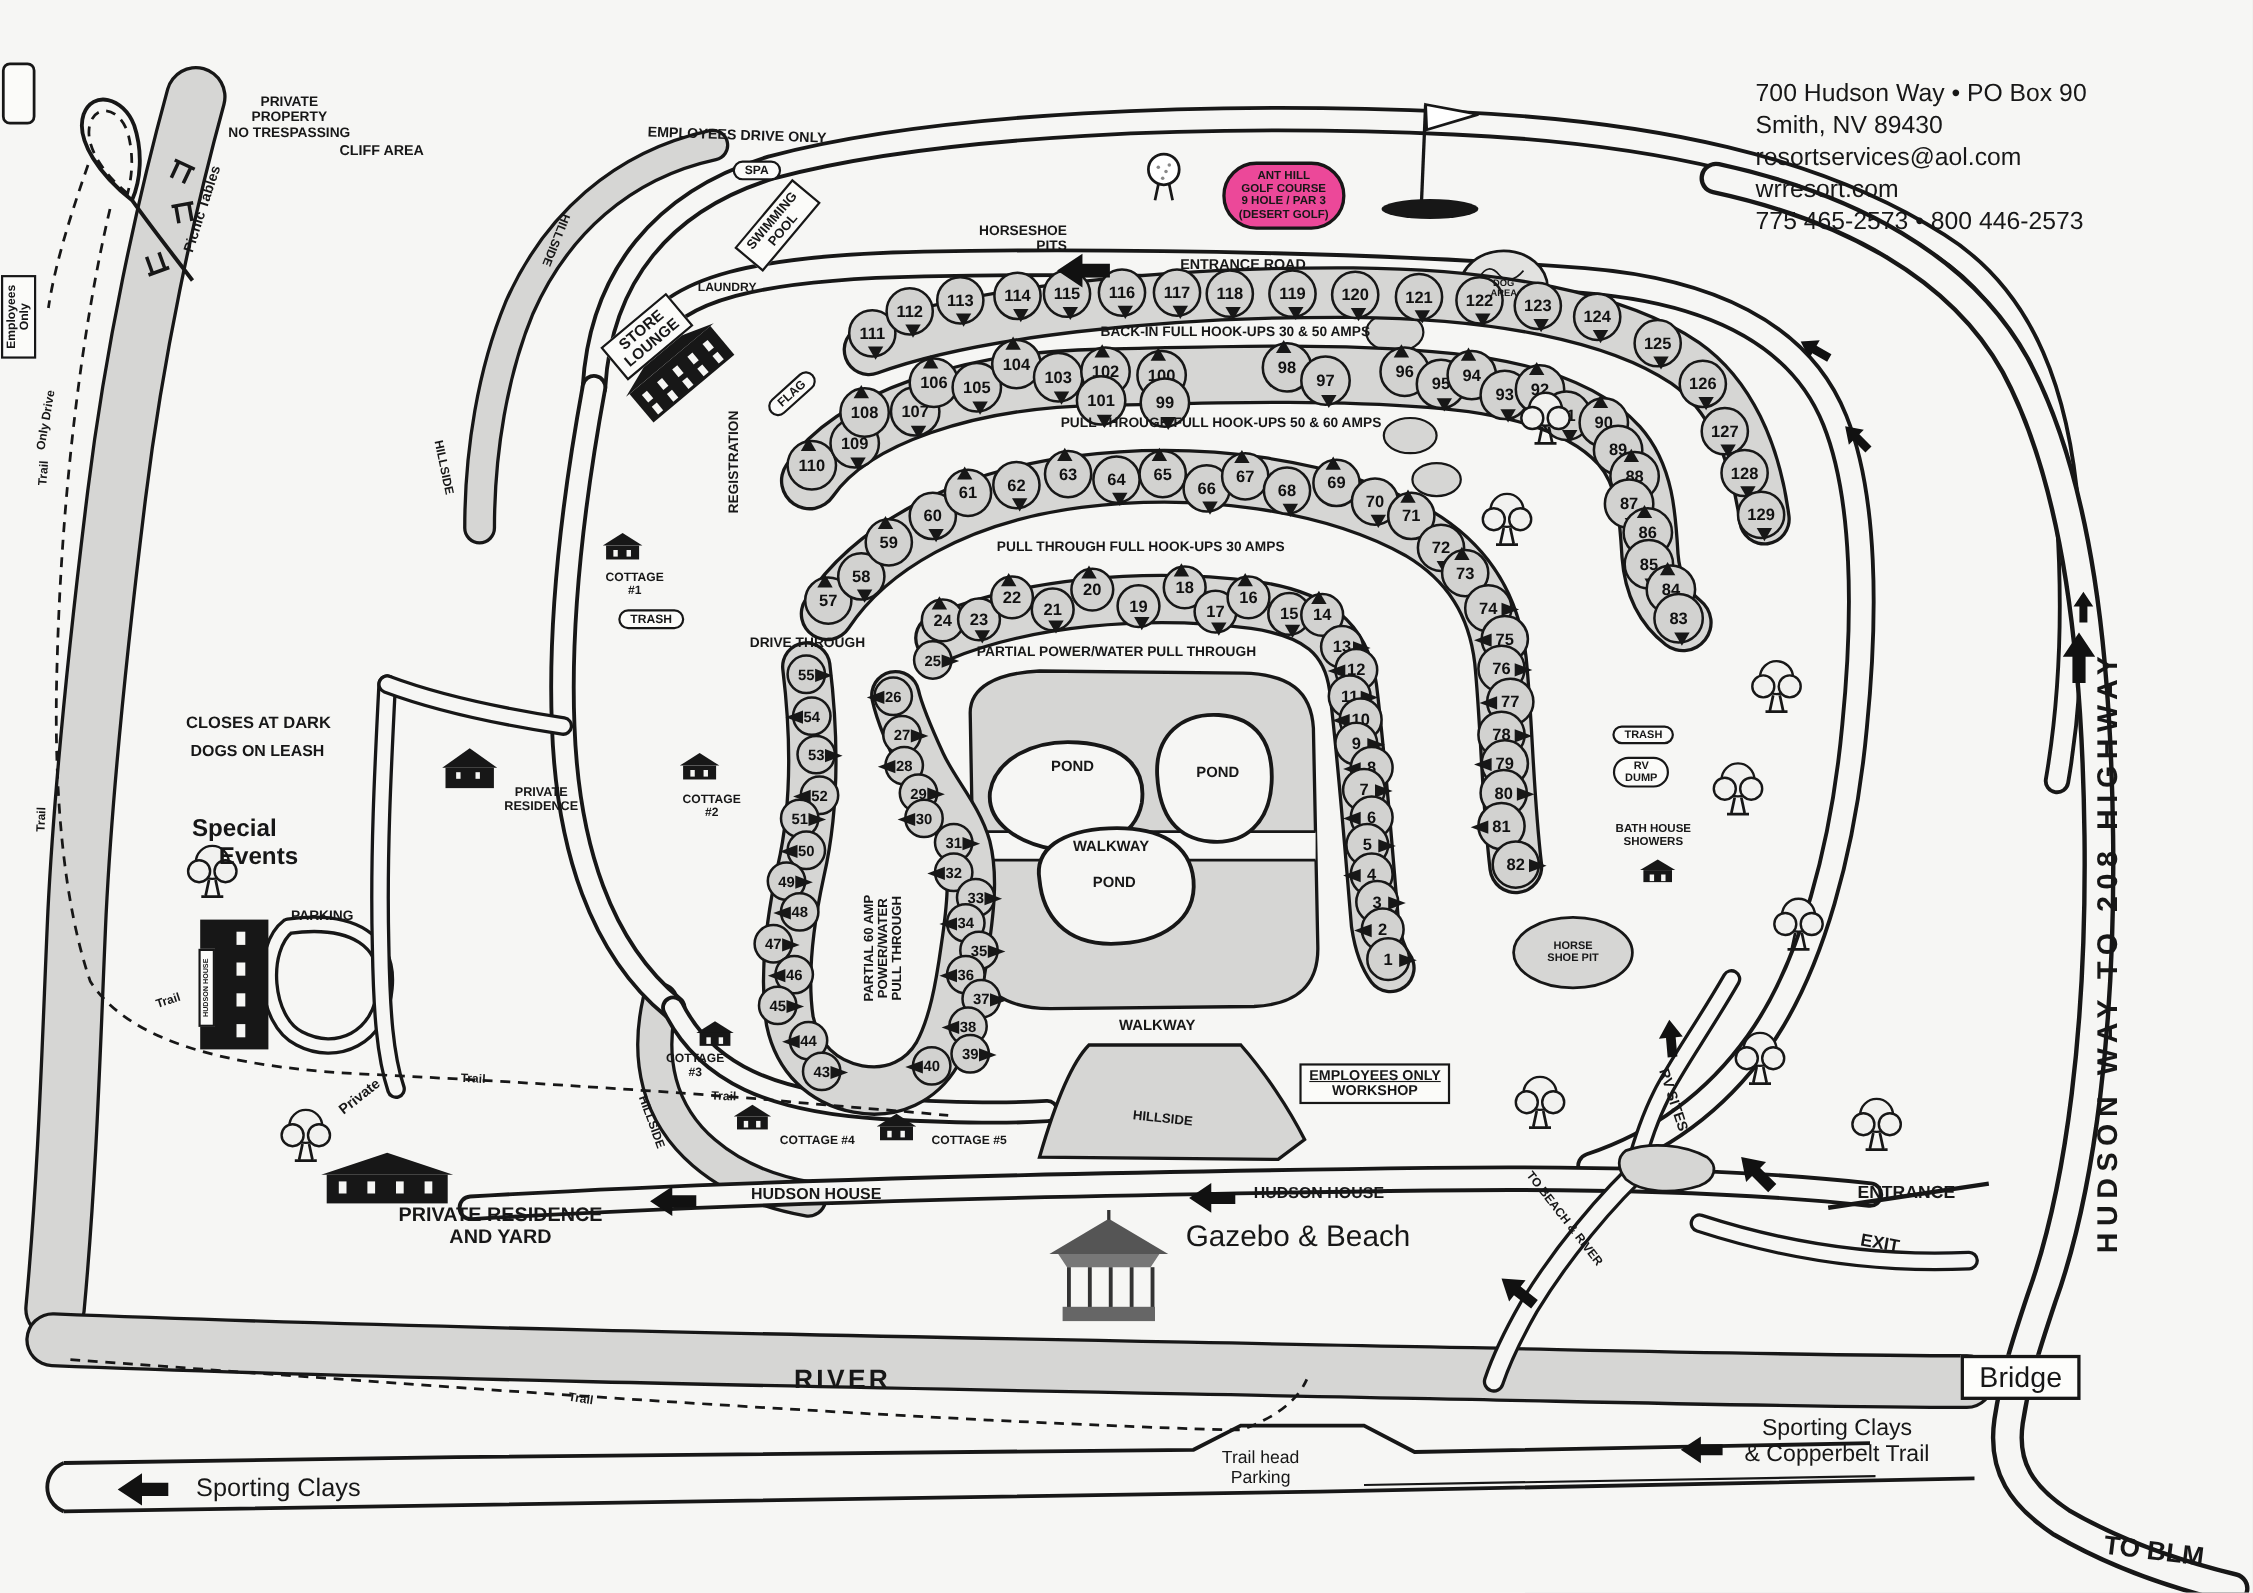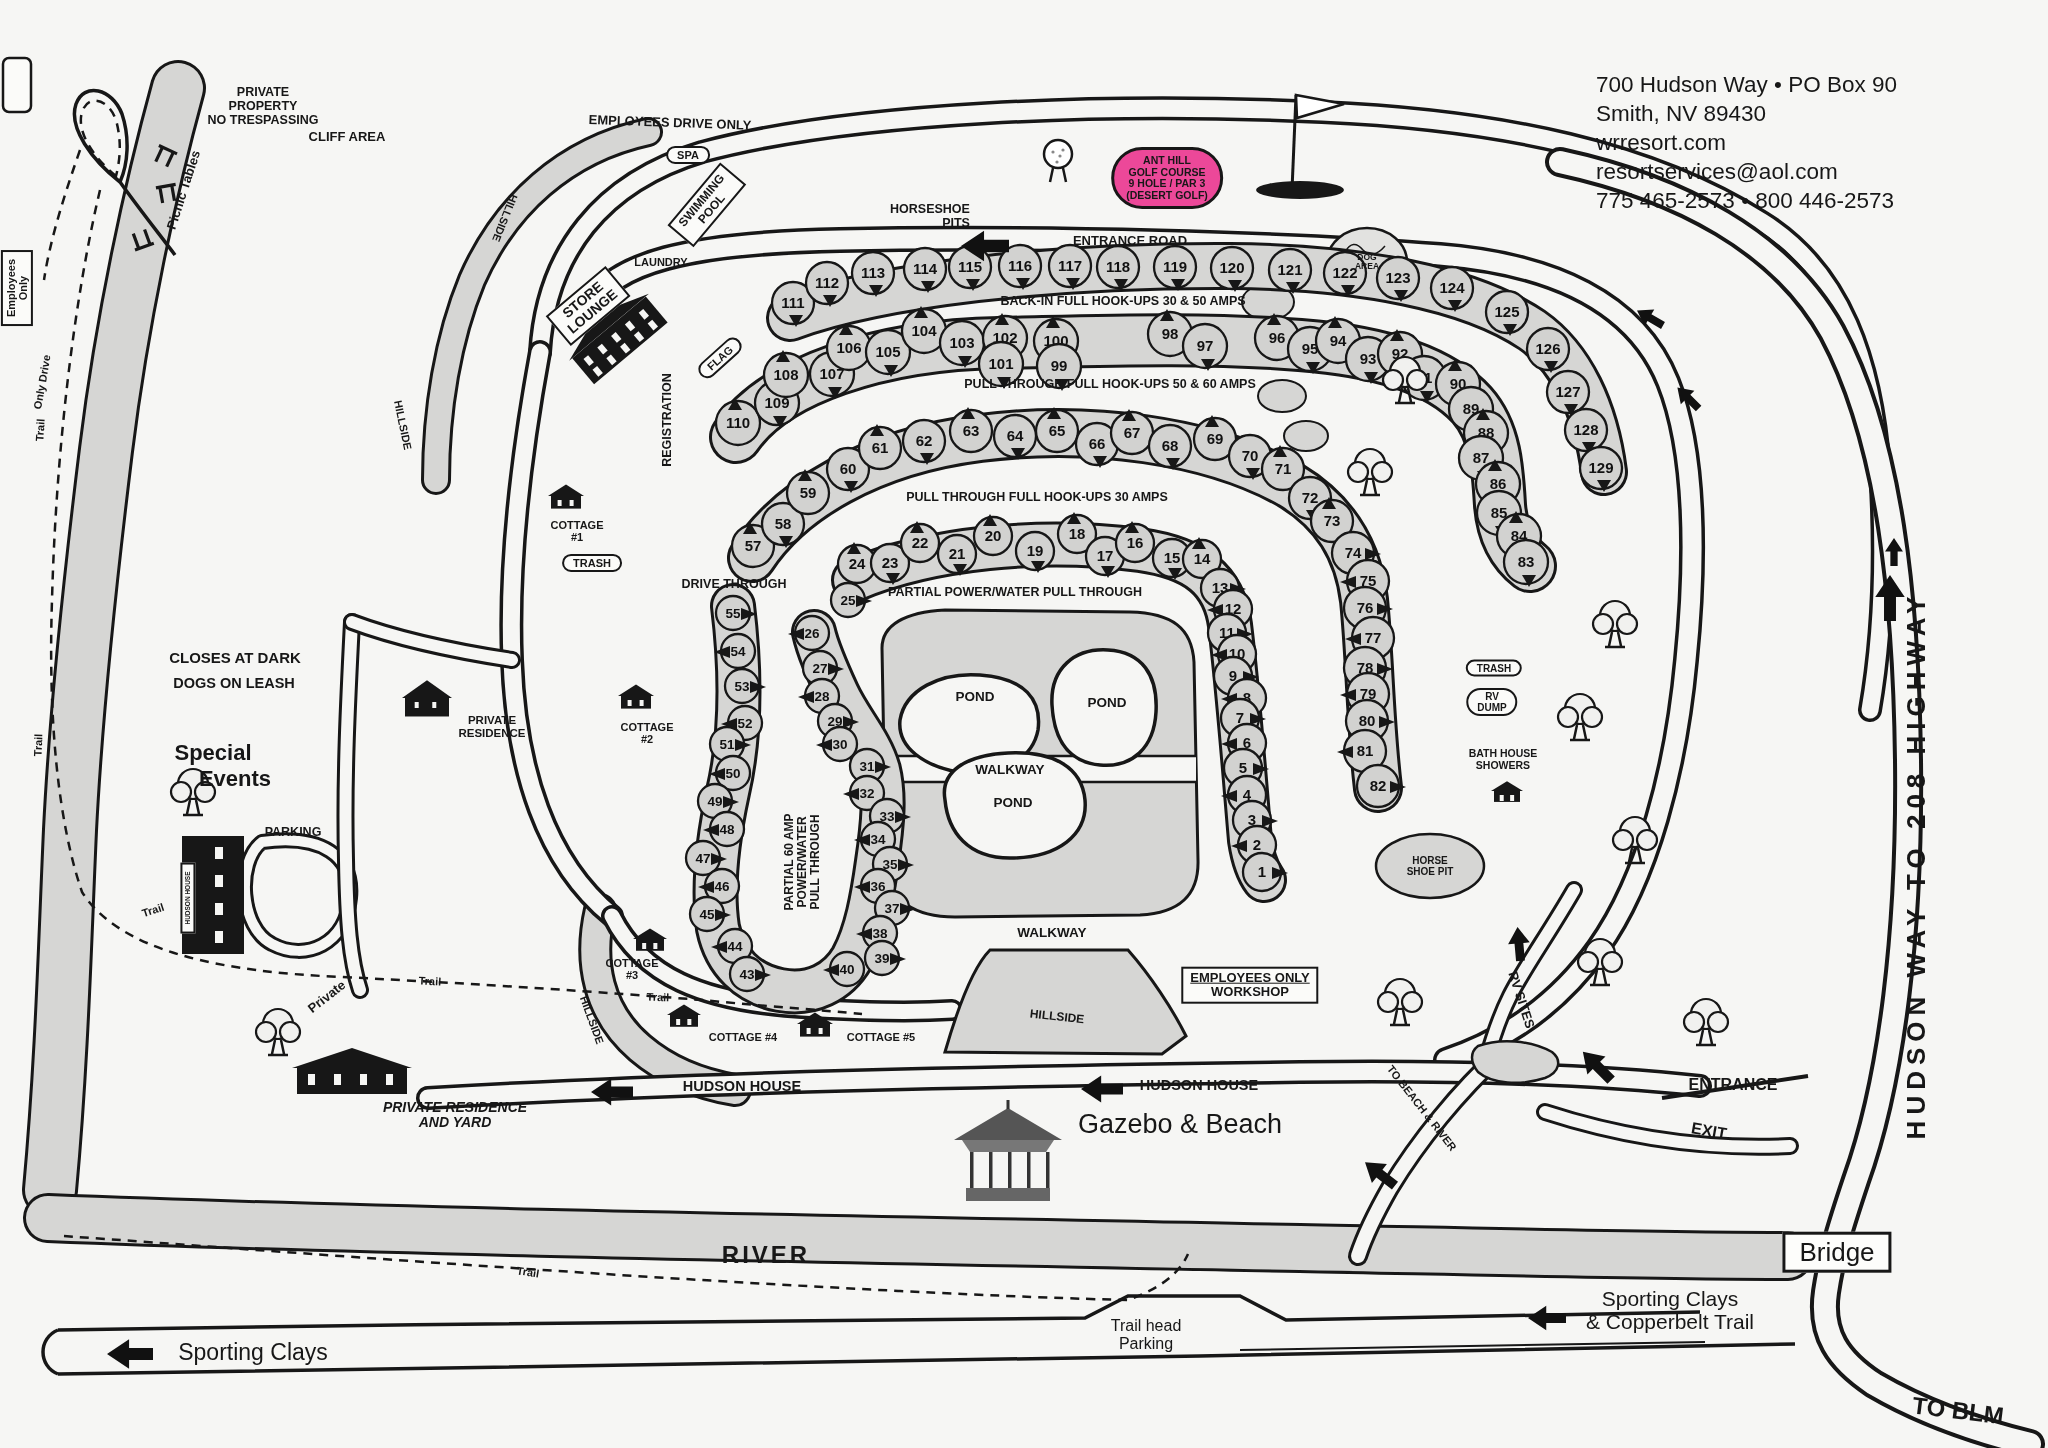--- a/index.html
+++ b/index.html
@@ -1098,21 +1098,21 @@
       </div>
       <div class="lbl" style="left: 235px; top: 779px; font-size: 22px; transform: translate(-50%, -50%) rotate(0deg);">
         <div>Events</div>
       </div>
       <div class="lbl" style="left: 293px; top: 833px; font-size: 12.5px; transform: translate(-50%, -50%) rotate(0deg);">
         <div>PARKING</div>
       </div>
       <div class="lbl" style="left: 327px; top: 997px; font-size: 13px; transform: translate(-50%, -50%) rotate(-38deg);">
         <div>Private</div>
       </div>
-      <div class="lbl" style="left: 455px; top: 1115px; font-size: 14px; transform: translate(-50%, -50%) rotate(0deg); font-style: italic;">
+      <div class="lbl" style="left: 455px; top: 1115px; font-size: 18px; transform: translate(-50%, -50%) rotate(0deg);">
         <div>PRIVATE RESIDENCE</div>
         <div>AND YARD</div>
       </div>
       <div class="lbl" style="left: 742px; top: 1087px; font-size: 14.5px; transform: translate(-50%, -50%) rotate(0deg);">
         <div>HUDSON HOUSE</div>
       </div>
       <div class="lbl" style="left: 1199px; top: 1086px; font-size: 14.5px; transform: translate(-50%, -50%) rotate(0deg);">
         <div>HUDSON HOUSE</div>
       </div>
       <div class="lbl" style="left: 1180px; top: 1125px; font-size: 27px; font-weight: 400; transform: translate(-50%, -50%) rotate(0deg);">
@@ -1177,17 +1177,17 @@
         <div>Sporting Clays</div>
       </div>
       <div class="lbl bx" style="left: 188px; top: 898px; font-size: 6.5px; transform: translate(-50%, -50%) rotate(-90deg);">
         <div>HUDSON HOUSE</div>
       </div>
     </div>
 
   <div id="resort-info">
     <div class="l">700 Hudson Way • PO Box 90</div>
     <div class="l">Smith, NV 89430</div>
+    <div class="l">resortservices@aol.com</div>
     <div class="l">wrresort.com</div>
-    <div class="l">resortservices@aol.com</div>
     <div class="l">775 465-2573 • 800 446-2573</div>
   </div>
 </div>
 
 </body></html>

